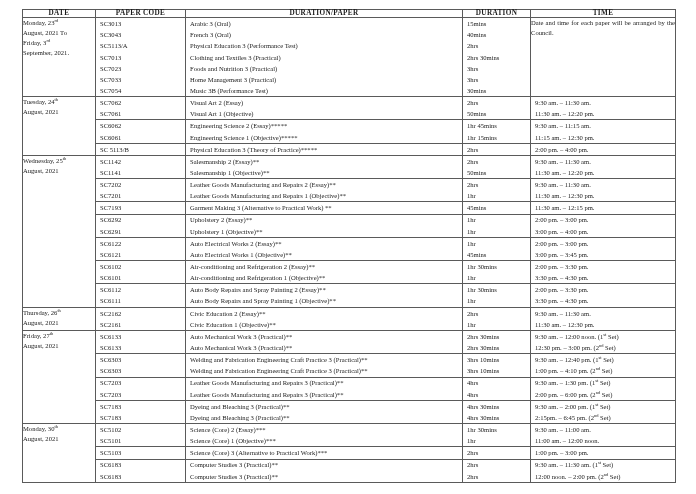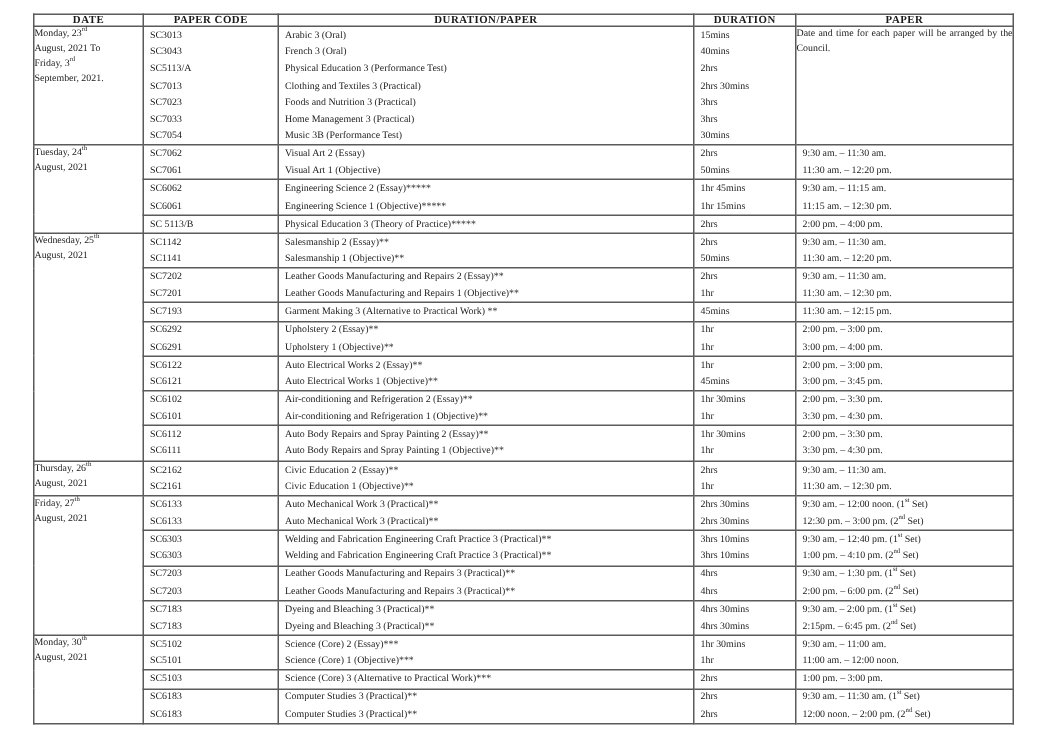--- a/index.html
+++ b/index.html
@@ -97,21 +97,21 @@
         <col class="c-subj">
         <col class="c-dur">
         <col class="c-time">
     </colgroup>
     <thead>
       <tr>
         <th>DATE</th>
         <th>PAPER CODE</th>
         <th>DURATION/PAPER</th>
         <th>DURATION</th>
-        <th>PAPER</th>
+        <th>TIME</th>
       </tr>
     </thead>
     <tbody id="tbody">
         <tr class="group-top">
           <td class="date-cell" rowspan="1">Monday, 23<sup>rd</sup><br>August, 2021 To<br>Friday, 3<sup>rd</sup><br>September, 2021.</td>
           <td class="code-cell">
             <span class="stack">
               <span class="ln">SC3013</span>
               <span class="ln">SC3043</span>
               <span class="ln">SC5113/A</span>

